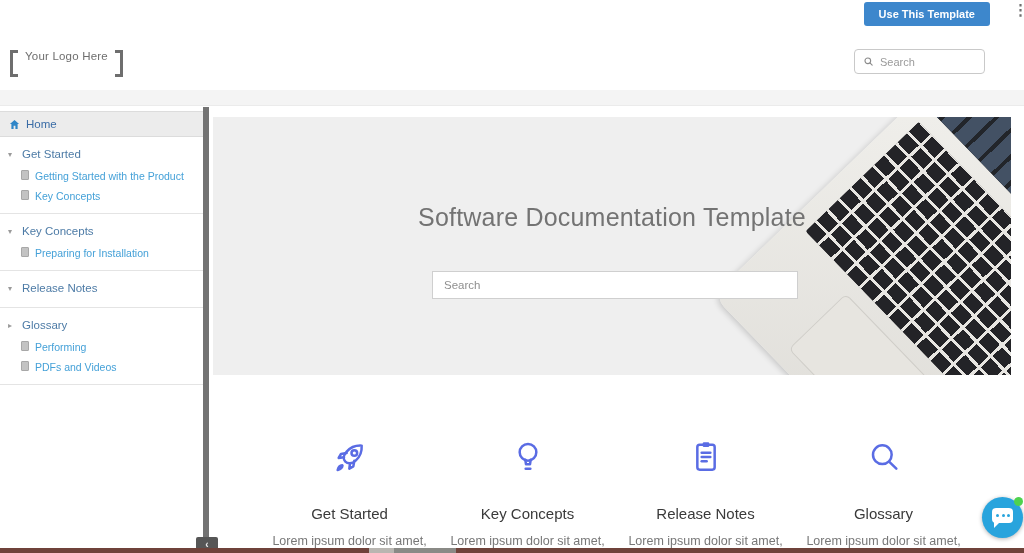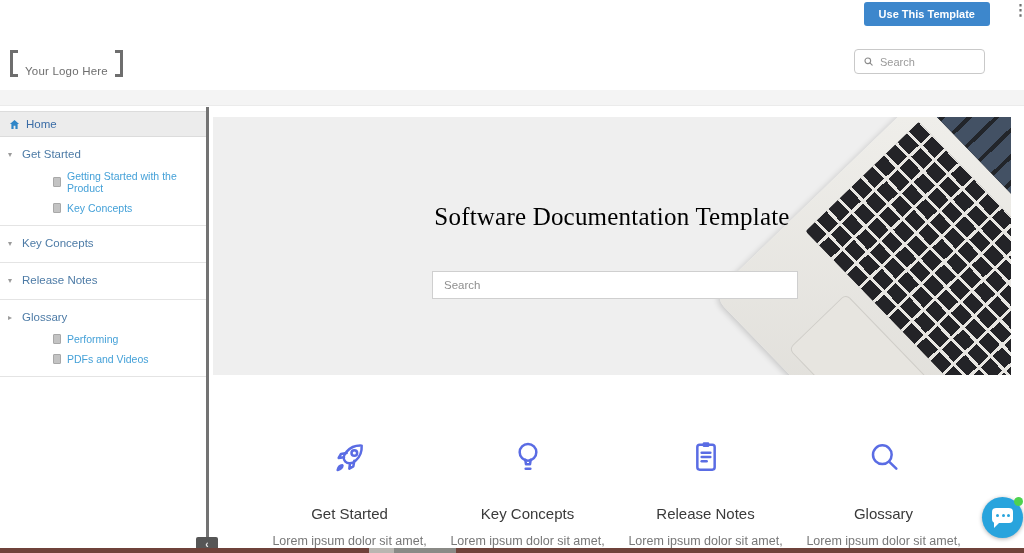--- a/index.html
+++ b/index.html
@@ -5,58 +5,58 @@
   * { margin:0; padding:0; box-sizing:border-box; }
   html,body { background:#fff; }
   body { font-family:"Liberation Sans", sans-serif; }
   .page { position:relative; width:1024px; height:553px; background:#fff; overflow:hidden; }
 
   
   .header { position:relative; height:90px; background:#fff; }
   .use-template-btn { position:absolute; top:2px; right:34px; background:#3d87cc; color:#fff;
     font-size:11px; font-weight:bold; border:none; border-radius:3px; padding:6px 15px; cursor:pointer;text-align:center; }
   .overflow-menu { position:absolute; top:1px; right:-4px; color:#6f6f6f; font-size:15px; font-weight:bold; }
-  .logo { position:absolute; left:10px; top:50px; display:inline-flex; align-items:flex-end; }
+  .logo { position:absolute; left:10px; top:50px; display:inline-flex; align-items:flex-start; }
   .bracket { width:8px; height:27px; }
   .bracket.left { border:3px solid #6e6e6e; border-right:none; }
   .bracket.right { border:3px solid #6e6e6e; border-left:none; }
   .logo-text { color:#6e6e6e; font-size:11.5px; padding:0 7px; letter-spacing:.2px; }
   .hd-search { position:absolute; top:49px; right:39px; width:131px; height:25px; background:#fff;
     border:1px solid #c9c9c9; border-radius:4px; display:flex; align-items:center; padding:0 8px; }
   .hd-search input { border:none; outline:none; width:100%; font-size:11px; color:#444; margin-left:6px;
     font-family:"Liberation Sans", sans-serif; background:transparent; }
   .hd-search input::placeholder { color:#9a9a9a; }
 
   
   .band { position:absolute; top:90px; left:0; width:100%; height:16px; background:#f4f4f4; border-bottom:1px solid #ebebeb; }
 
   
   .content { position:absolute; top:107px; left:0; right:0; bottom:0; display:flex; }
-  .sidebar { width:209px; background:#fff; border-right:3px solid #737373; padding-top:4px; }
+  .sidebar { width:209px; background:#fff; border-right:6px solid #737373; padding-top:4px; }
   .home-row { height:26px; display:flex; align-items:center; padding-left:9px; background:#ececec;
     border-top:1px solid #dcdcdc; border-bottom:1px solid #dcdcdc; cursor:pointer; }
   .home-label { font-size:11.5px; color:#3a6ca6; margin-left:6px; }
   .section-header { display:flex; align-items:center; padding:11px 8px 6px 8px; cursor:pointer; }
   .caret { width:14px; font-size:8px; color:#9a9a9a; }
   .section-label { font-size:11.5px; color:#4d7ba6; }
-  .sub-item { display:flex; align-items:center; padding:4px 8px 4px 21px; cursor:pointer;margin-left:32px; }
+  .sub-item { display:flex; padding:4px 8px 4px 21px; cursor:pointer; }
   .doc-icon { width:8px; height:10px; background:#c3c3c3; border:1px solid #a8a8a8; border-radius:1px;
     margin-right:6px; flex:none; }
   .sub-link { font-size:10.5px; color:#45a1d8; }
   .divider { border-top:1px solid #e4e4e4; margin-top:7px; }
 
   .collapse-btn { position:absolute; left:196px; top:537px; width:22px; height:16px; background:#565656;
     border-radius:2px; color:#efefef; font-size:10px; font-weight:bold; text-align:center; line-height:15px;
     cursor:pointer; z-index:20; }
 
   
   .main { flex:1; position:relative; background:#fff; }
   .hero { position:relative; margin:10px 13px 0 4px; height:258px; background:#efefef; overflow:hidden; }
   .hero-title { position:absolute; top:86px; left:0; width:100%; text-align:center; font-size:25px;
-    font-weight:500; color:#000000; letter-spacing:.2px;font-family:Liberation Serif, serif; }
+    font-weight:500; color:#737373; letter-spacing:.2px; }
   .hero-search { position:absolute; top:154px; left:219px; width:366px; height:28px; background:#fff;
     border:1px solid #cfcfcf; display:flex; align-items:center; }
   .hero-search input { border:none; outline:none; width:100%; font-size:11.5px; color:#444; padding:0 11px;
     font-family:"Liberation Sans", sans-serif; background:transparent; }
   .hero-search input::placeholder { color:#8f8f8f; }
 
   
   .laptop { position:absolute; top:-95px; right:-118px; width:300px; height:450px; transform:rotate(46deg); }
   .laptop-screen { position:relative; height:165px; background:#1b1e24; border:6px solid #121317;
     border-bottom:none; border-radius:10px 10px 0 0; overflow:hidden; }
@@ -143,20 +143,24 @@
       <div class="sub-item">
         <span class="doc-icon"></span>
         <span class="sub-link">Key Concepts</span>
       </div>
       <div class="divider"></div>
 
       <div class="section-header">
         <span class="caret">▾</span>
         <span class="section-label">Key Concepts</span>
       </div>
+      <div class="sub-item">
+        <span class="doc-icon"></span>
+        <span class="sub-link">Preparing for Installation</span>
+      </div>
       <div class="divider"></div>
 
       <div class="section-header">
         <span class="caret">▾</span>
         <span class="section-label">Release Notes</span>
       </div>
       <div class="divider"></div>
 
       <div class="section-header">
         <span class="caret">▸</span>

